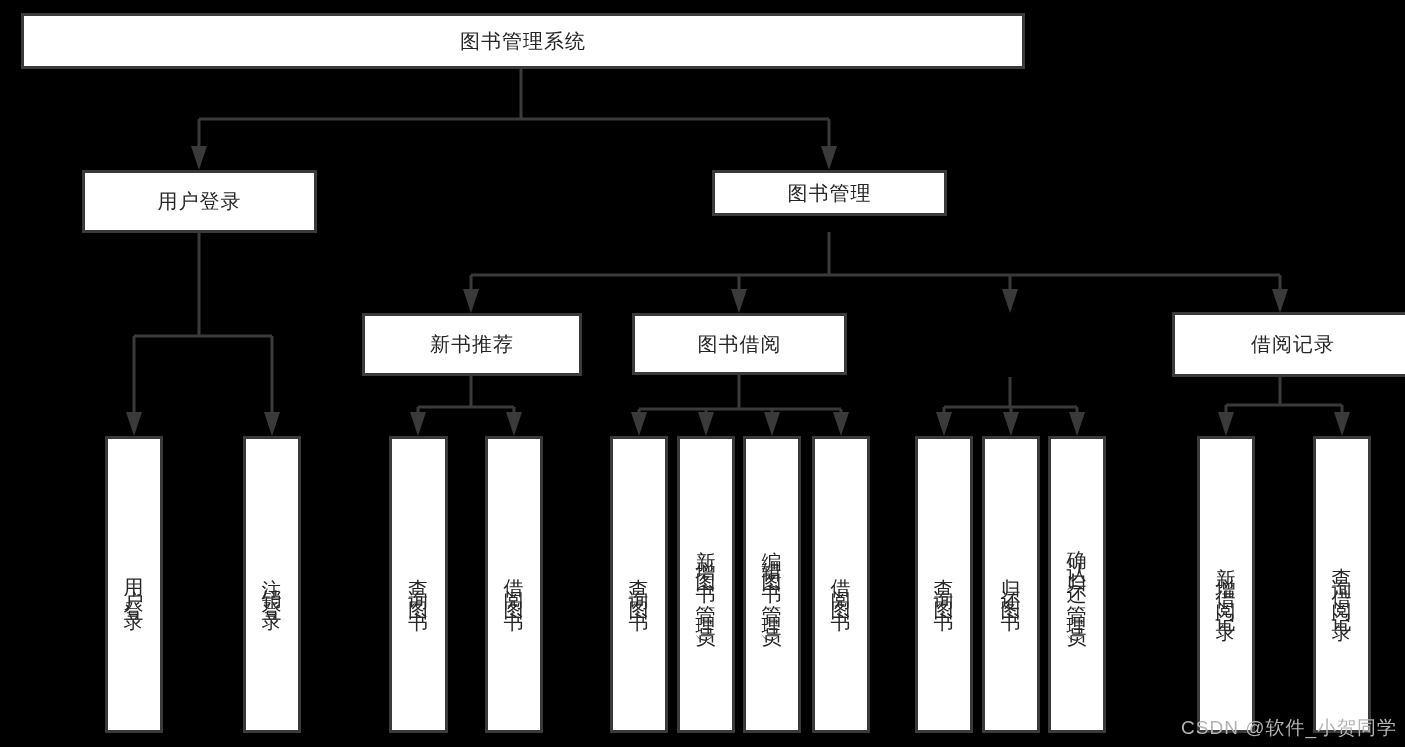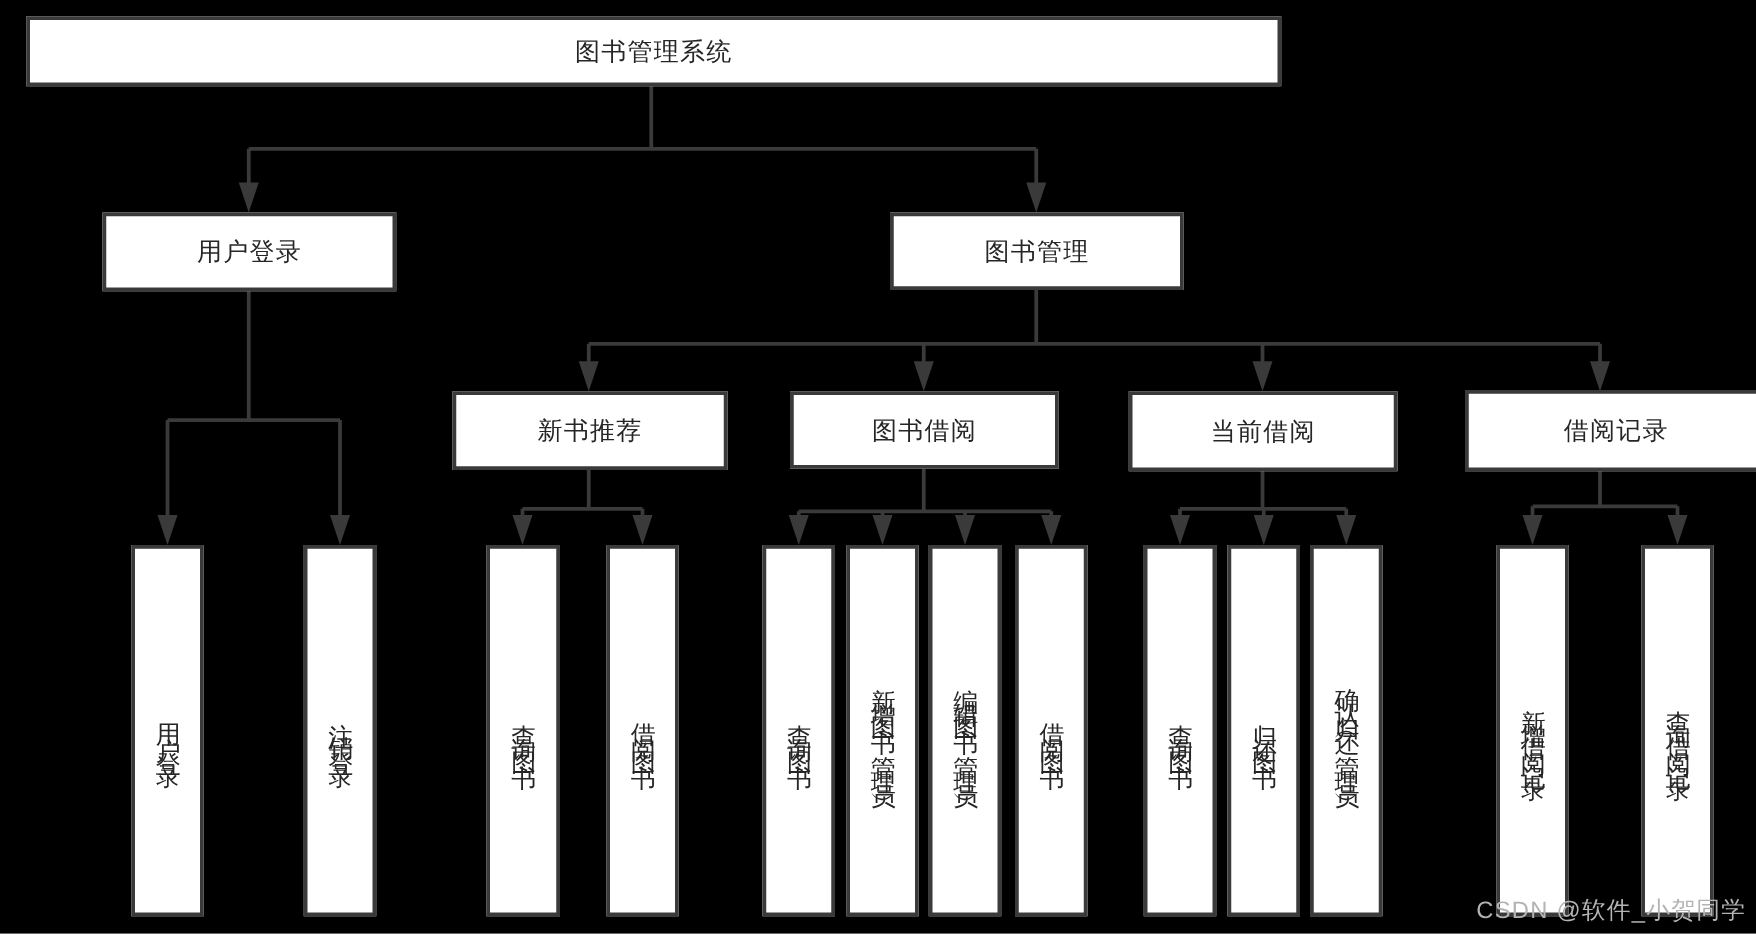--- a/index.html
+++ b/index.html
@@ -80,32 +80,29 @@
     </g>
   </svg>
 
   <div class="node" style="left:21px;top:13px;width:1004px;height:56px;">
     <span class="label">图书管理系统</span>
   </div>
 
   <div class="node" style="left:82px;top:170px;width:235px;height:63px;">
     <span class="label">用户登录</span>
   </div>
-  <div class="node" style="left:712px;top:170px;width:235px;height:62px;text-align:right;">
+  <div class="node" style="left:712px;top:170px;width:235px;height:46px;text-align:right;">
     <span class="label">图书管理</span>
   </div>
 
   <div class="node" style="left:362px;top:313px;width:220px;height:63px;">
     <span class="label">新书推荐</span>
   </div>
   <div class="node" style="left:632px;top:313px;width:215px;height:62px;font-family:Liberation Serif, serif;">
     <span class="label">图书借阅</span>
-  </div>
-  <div class="node" style="left:903px;top:313px;width:215px;height:64px;">
-    <span class="label">当前借阅</span>
   </div>
   <div class="node" style="left:1172px;top:312px;width:242px;height:65px;">
     <span class="label">借阅记录</span>
   </div>
 
   <div class="node node-v" style="left:105px;top:436px;width:58px;height:297px;">
     <span class="label">用户登录</span>
   </div>
   <div class="node node-v" style="left:243px;top:436px;width:58px;height:297px;">
     <span class="label">注销登录</span>

